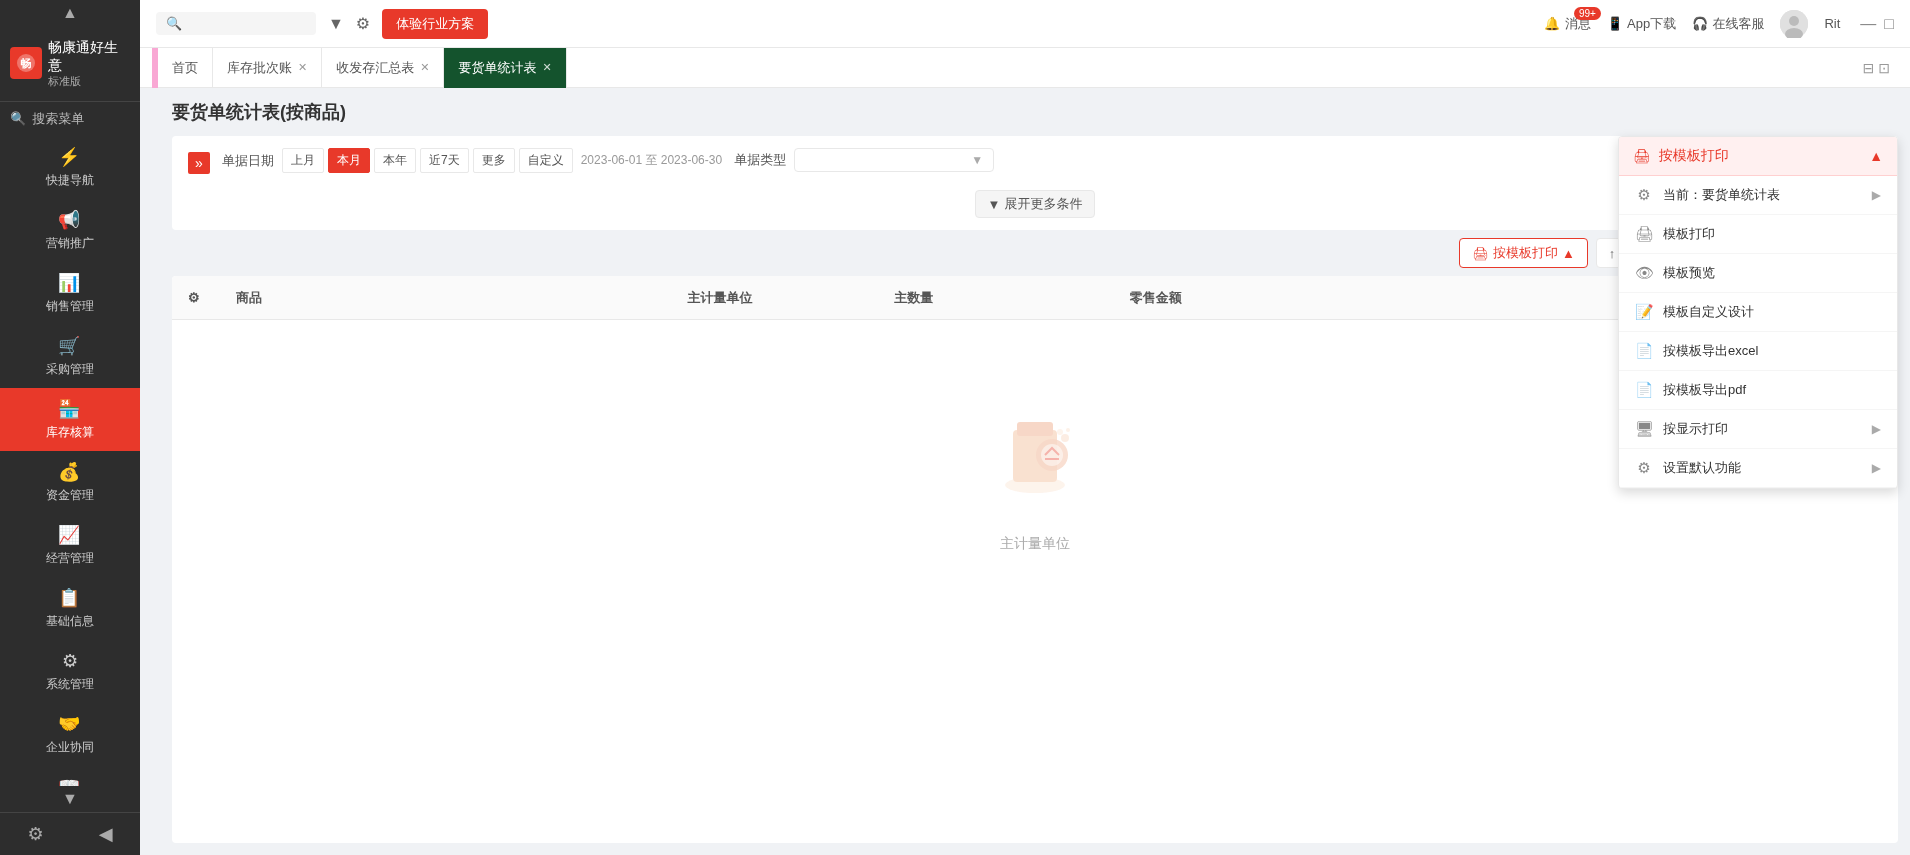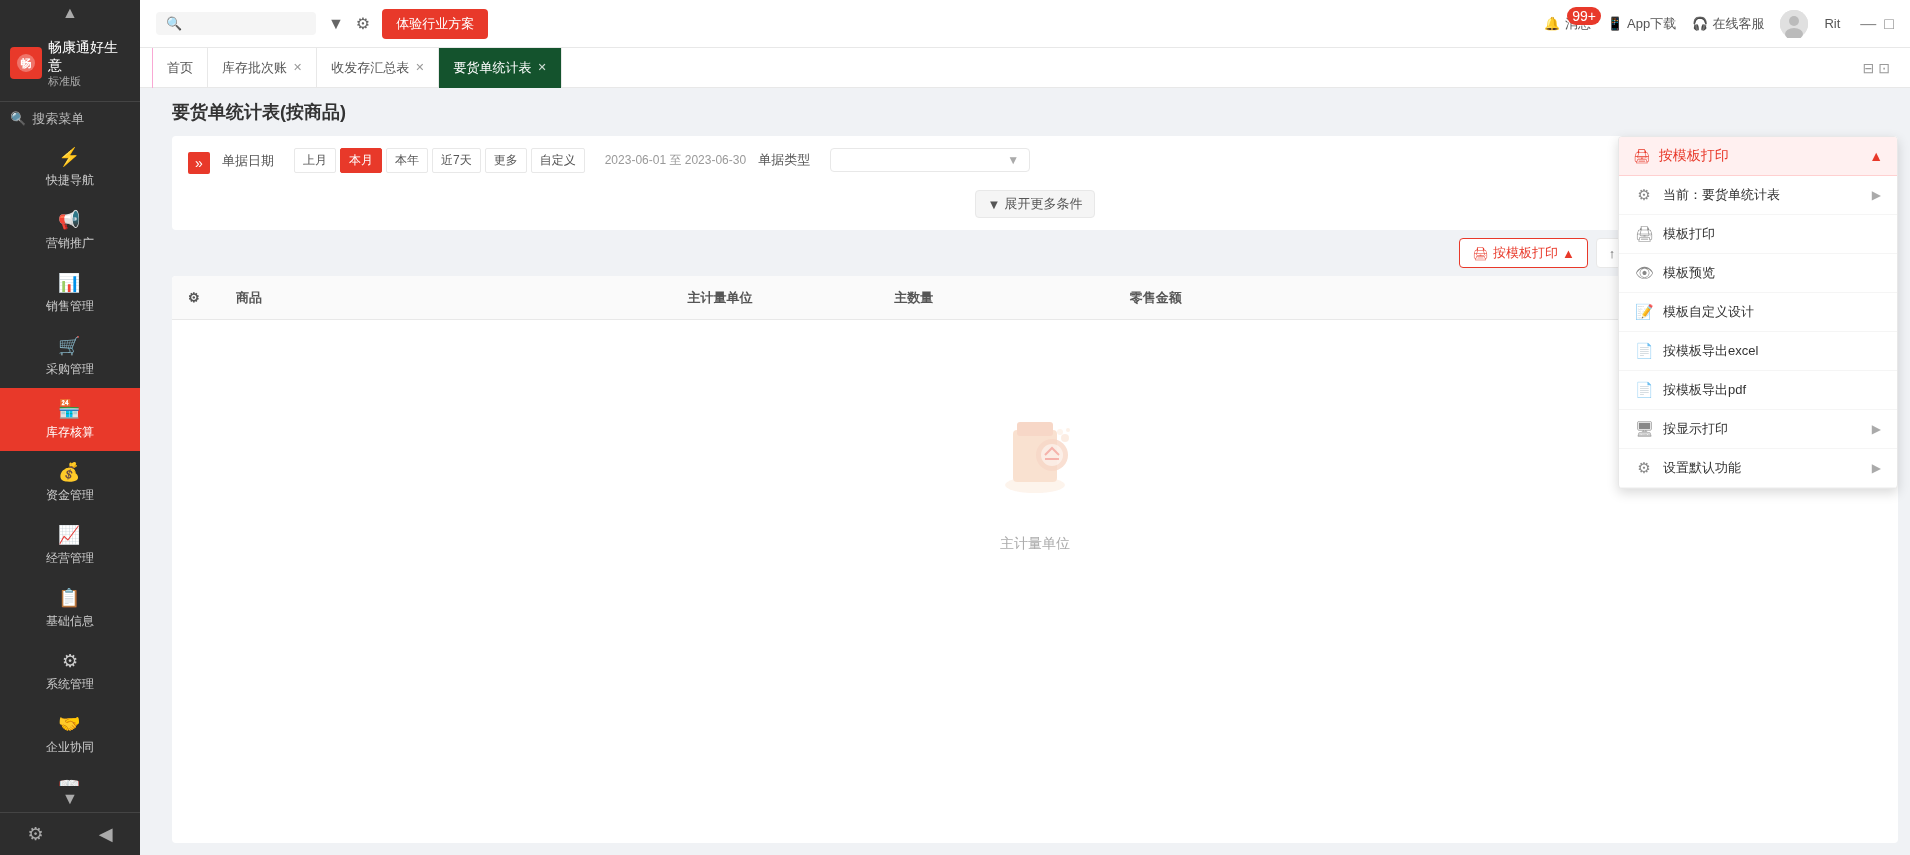--- a/index.html
+++ b/index.html
@@ -150,21 +150,21 @@
       display: flex;
       align-items: center;
       gap: 4px;
       cursor: pointer;
       position: relative;
     }
     .badge {
       background: #e8392a;
       color: white;
       border-radius: 10px;
-      font-size: 14px;
+      font-size: 10px;
       padding: 1px 5px;
       position: absolute;
       top: -8px;
       right: -10px;
     }
     .avatar {
       width: 28px;
       height: 28px;
       border-radius: 50%;
       background: #ddd;
@@ -204,21 +204,21 @@
       background: #14532d;
       color: white;
     }
     .tab-close {
       font-size: 11px;
       color: #999;
       cursor: pointer;
       line-height: 1;
     }
     .tab-item.active .tab-close { color: rgba(255,255,255,0.8); }
-    .tab-item:first-child { border-left: 1px solid #f9a8d4; }
+    .tab-item:first-child { border-left: 6px solid #f9a8d4; }
 
     .tab-expand-btn {
       margin-left: auto;
       color: #999;
       cursor: pointer;
       font-size: 16px;
       padding: 0 8px;
     }
 
     
@@ -263,21 +263,21 @@
       font-size: 14px;
       display: flex;
       align-items: center;
       justify-content: center;
       flex-shrink: 0;
       margin-top: 4px;
     }
     .filter-group {
       display: flex;
       align-items: center;
-      gap: 20px;
+      gap: 8px;
     }
     .filter-label { font-size: 13px; color: #555; white-space: nowrap; }
     .date-btns {
       display: flex;
       align-items: center;
       gap: 4px;
     }
     .date-btn {
       padding: 3px 8px;
       font-size: 12px;

